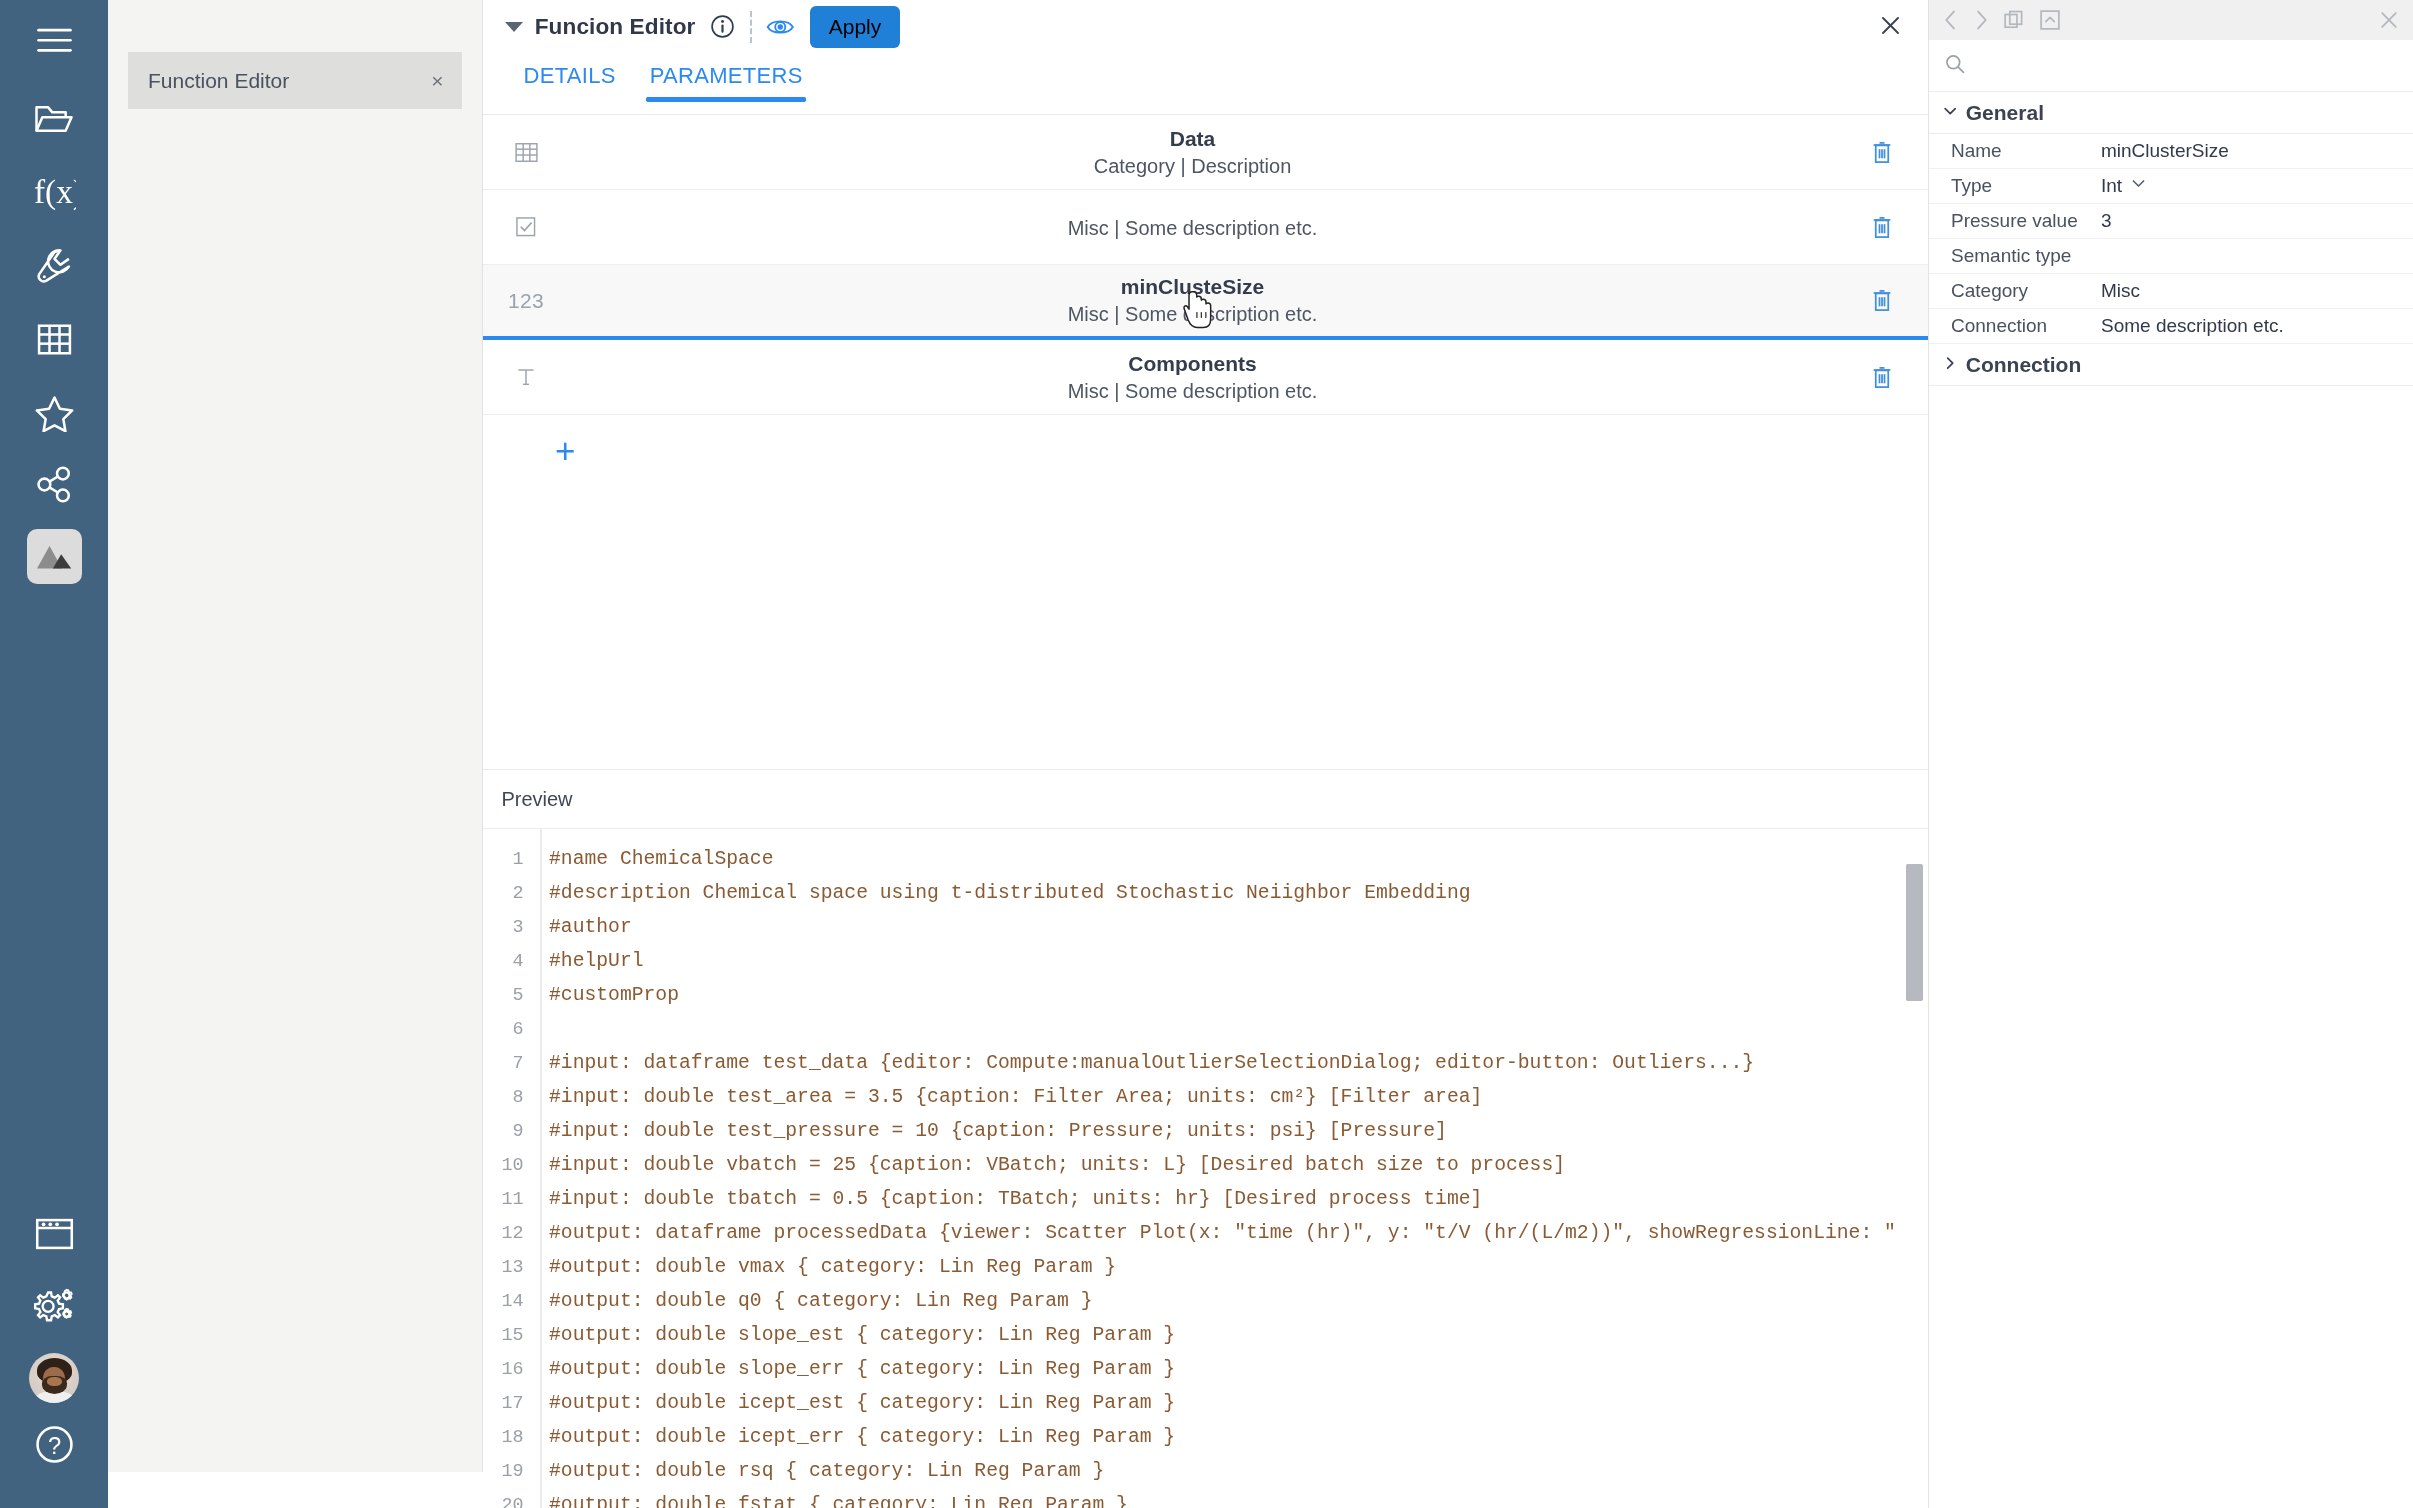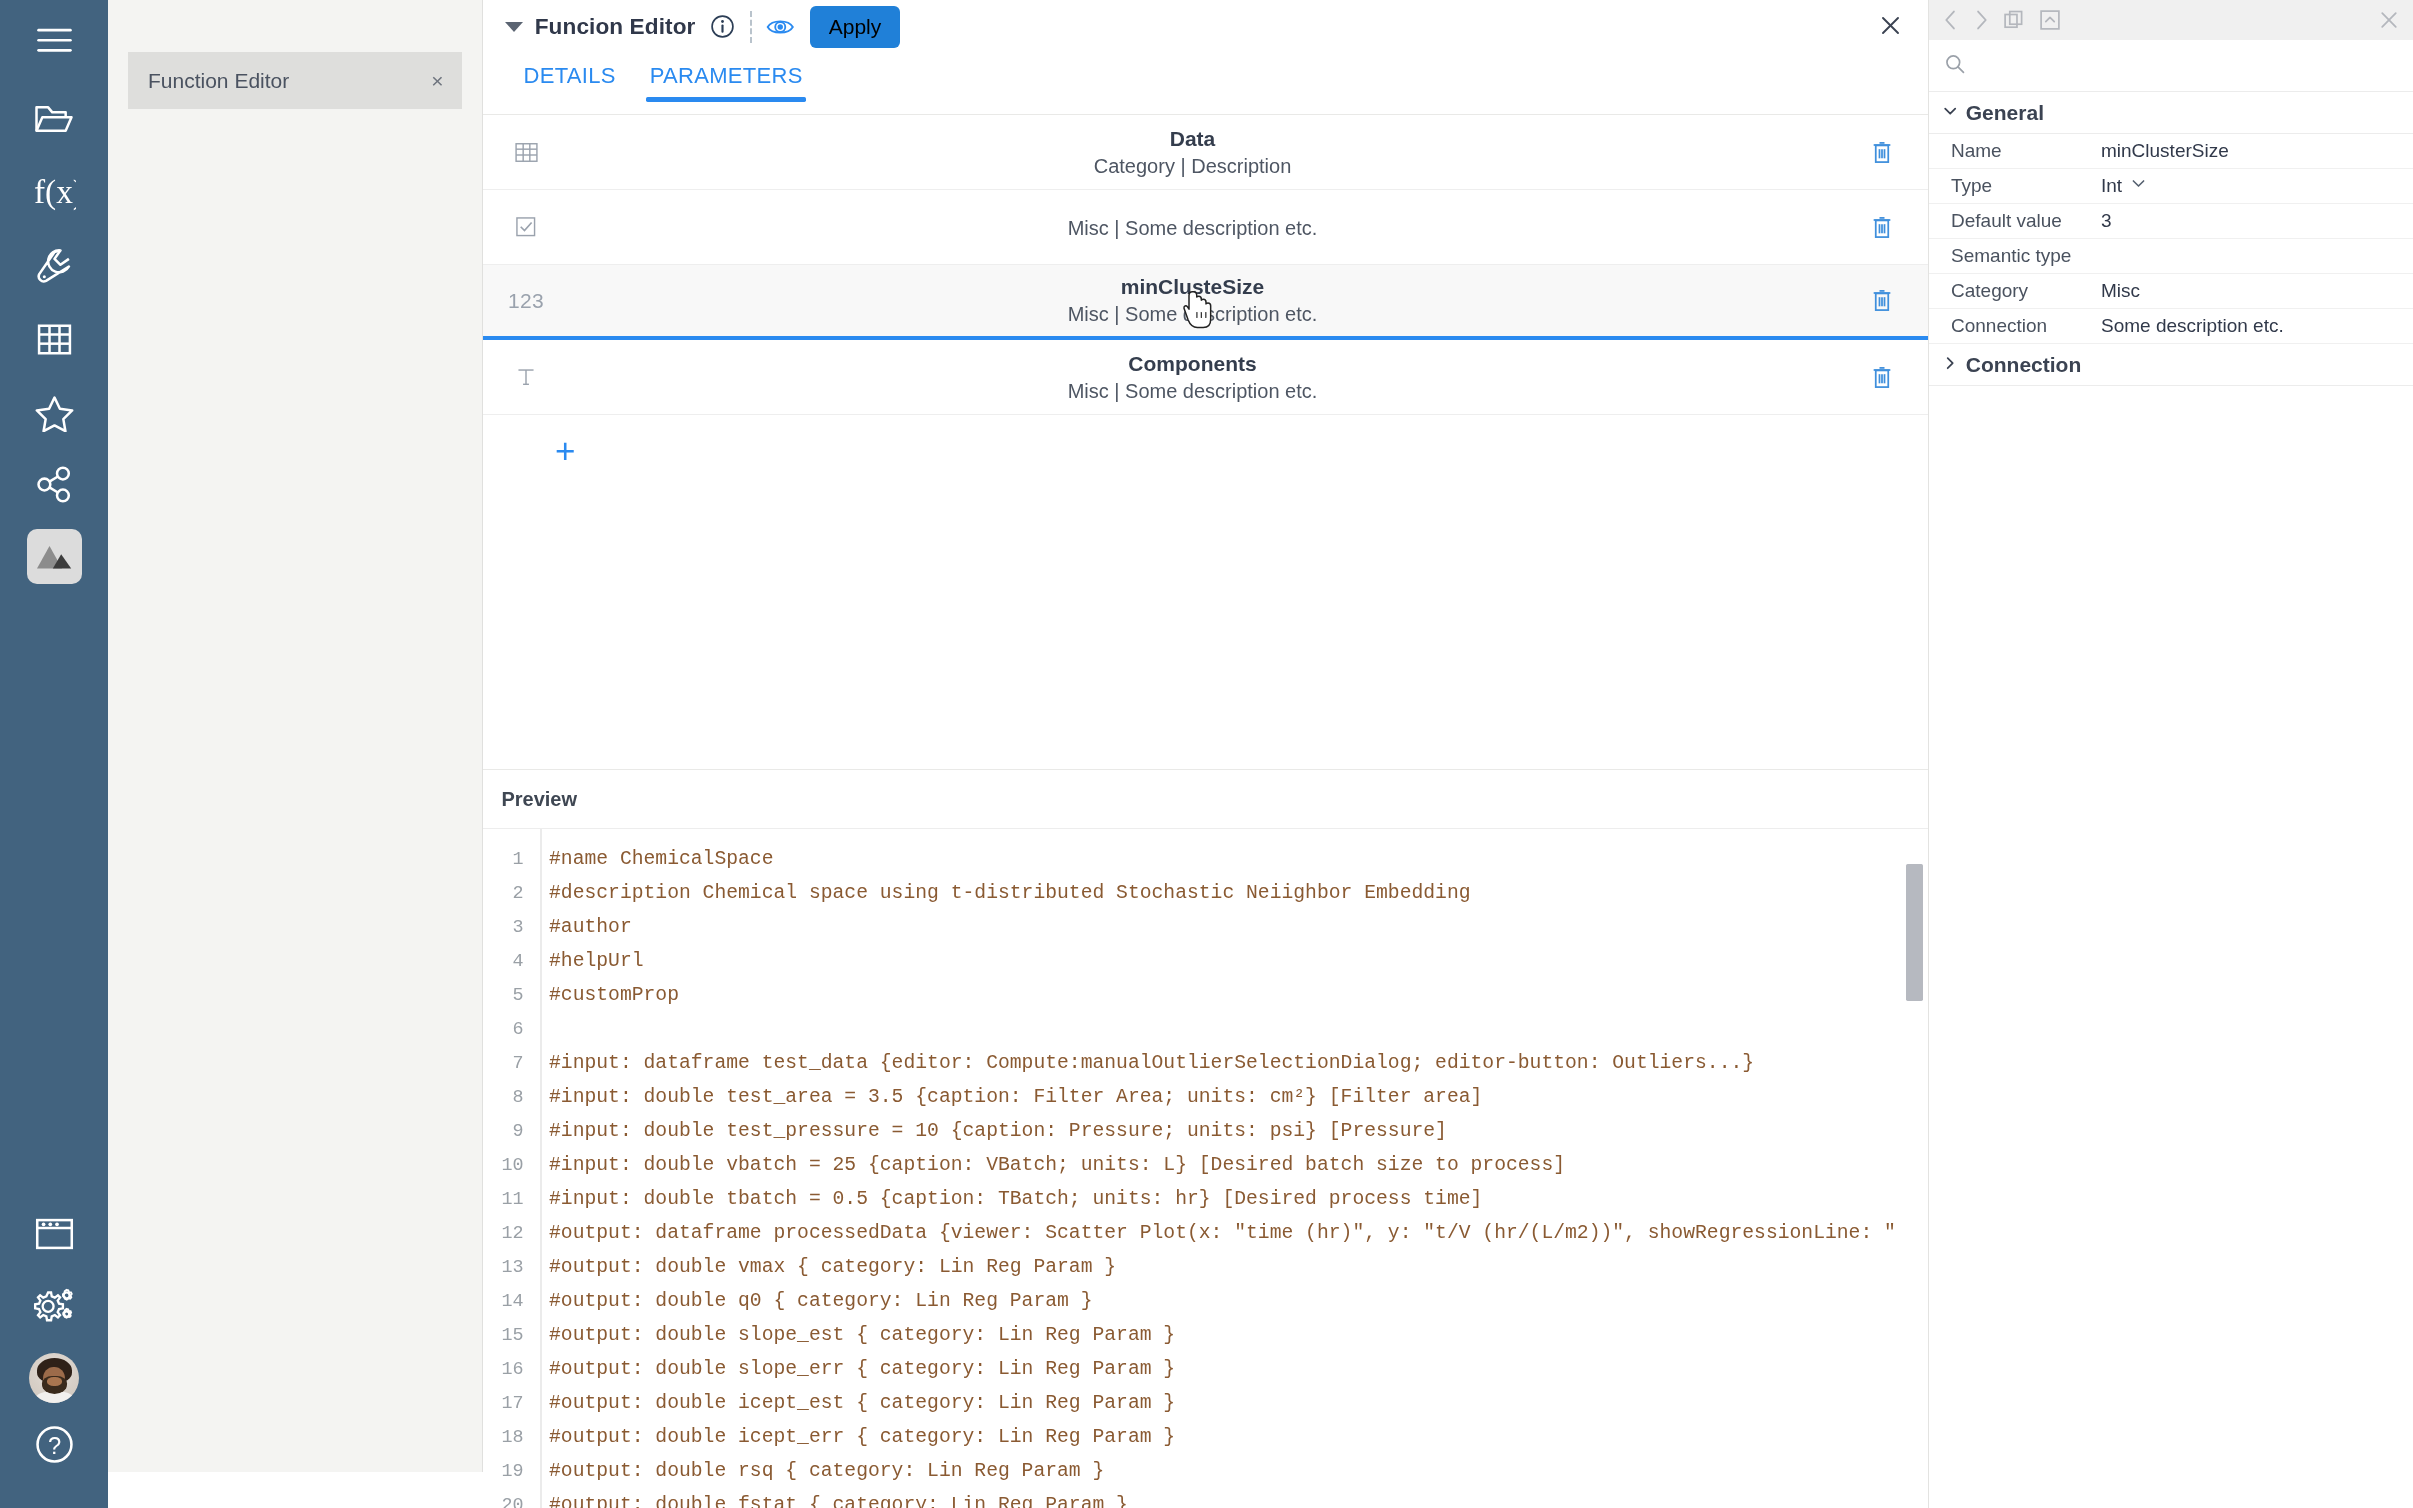--- a/index.html
+++ b/index.html
@@ -159,21 +159,20 @@
   }
   .plus { color: #2a8af0; font-size: 35px; line-height: 1; font-weight: 300; cursor: pointer; }
 
   .spacer-fill { flex: 1 1 auto; border-bottom: 1.7px solid #e9e9e7; }
 
   
   .preview-wrap { flex: 0 0 auto; display: flex; flex-direction: column; min-height: 0; }
   .preview-lbl {
     font-size: 20px; color: #3f4753;
     padding: 18.4px 0 17px 18.4px;
-    font-weight: bold;
   }
   .code {
     position: relative; flex: 1 1 auto;
     overflow: hidden; background: #fff;
     border-top: 1.7px solid #ededed;
     height: 680px;
   }
   .code-inner { position: relative; padding-top: 13.4px; }
   .gutterline {
     position: absolute; left: 57px; top: 0; bottom: 0; width: 1.7px; background: #ebebeb;
@@ -627,21 +626,21 @@
         <span class="v">
           <span>Int</span>
           <span>
             <svg width="17" height="17" viewBox="0 0 20 20">
                 <path d="M4 7 L10 13 L16 7" fill="none" stroke="#55606f" stroke-width="1.9" stroke-linecap="round" stroke-linejoin="round"></path>
               </svg>
           </span>
         </span>
       </div>
       <div class="rp-kv">
-        <span class="k">Default value</span>
+        <span class="k">Pressure value</span>
         <span class="v">3</span>
       </div>
       <div class="rp-kv">
         <span class="k">Semantic type</span>
         <span class="v"></span>
       </div>
       <div class="rp-kv">
         <span class="k">Category</span>
         <span class="v">Misc</span>
       </div>

